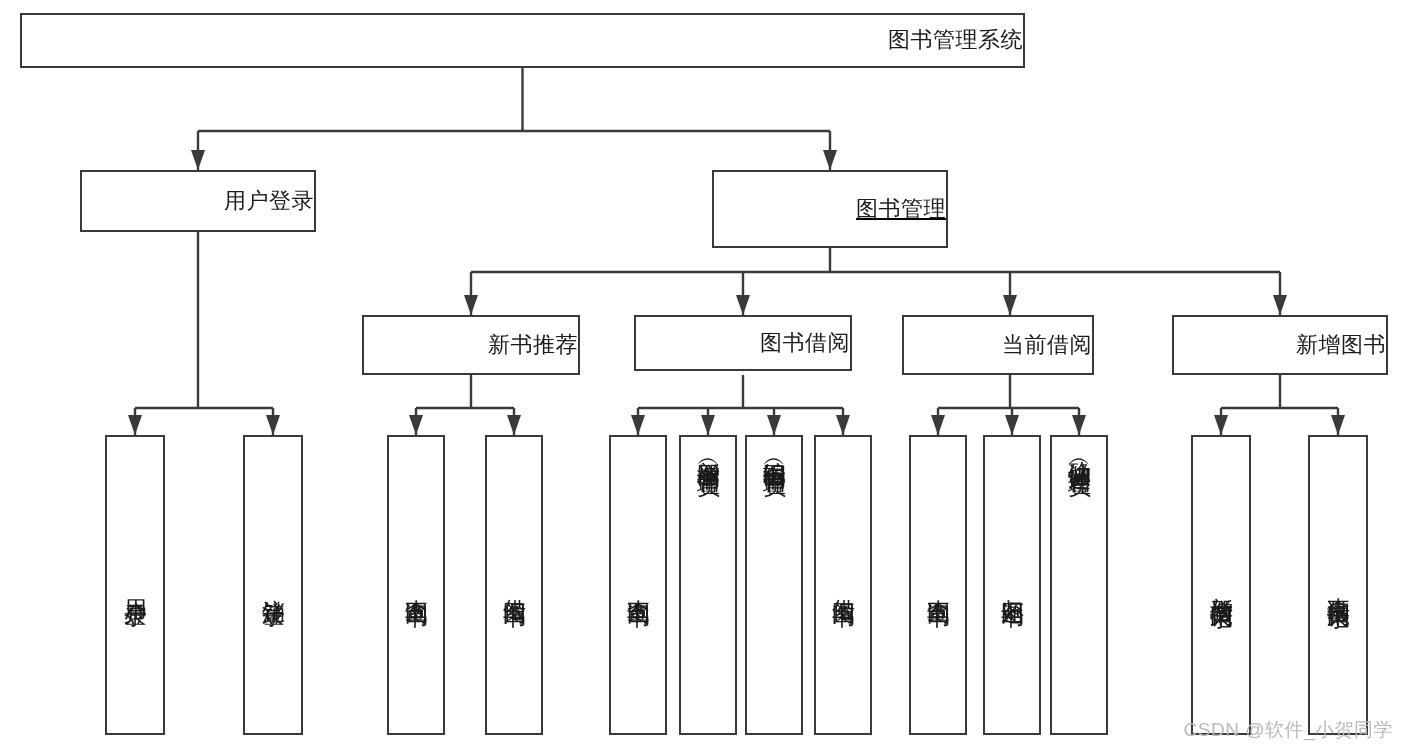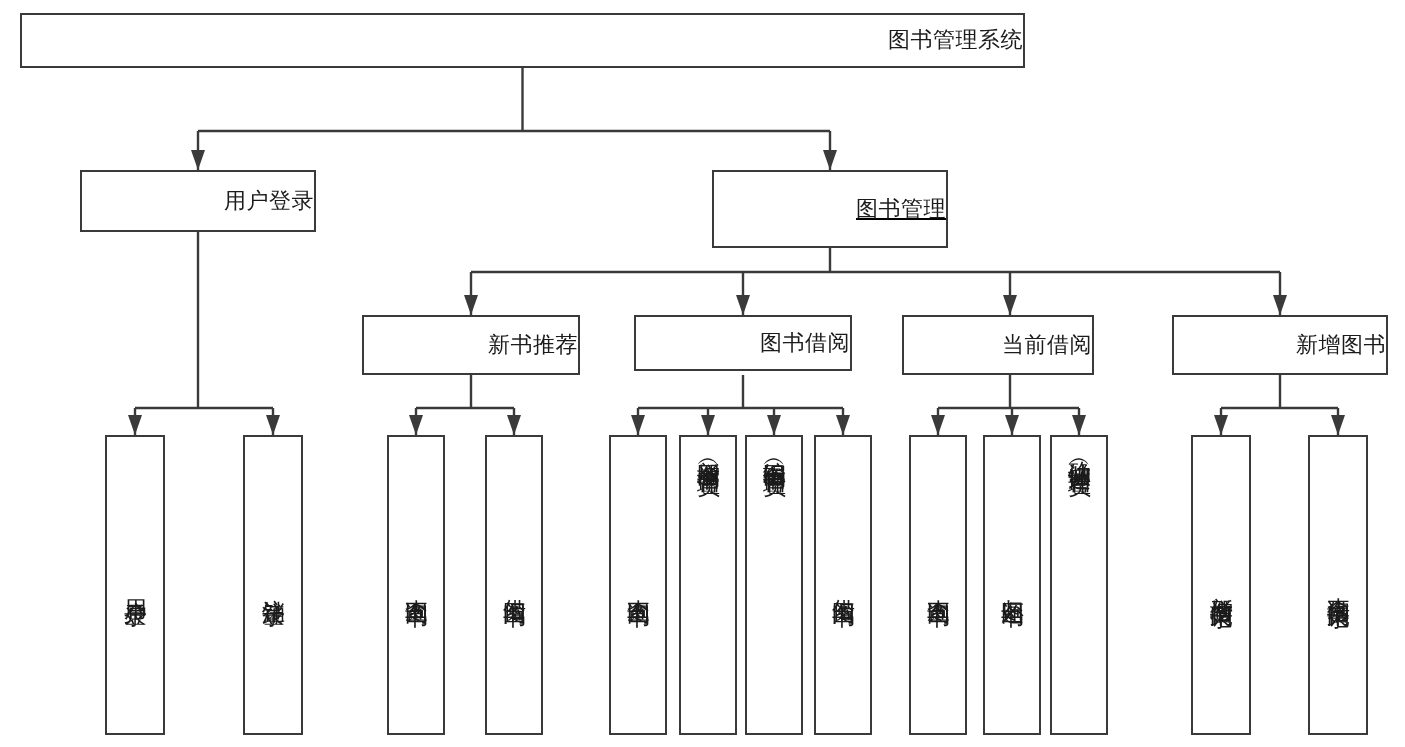--- a/index.html
+++ b/index.html
@@ -210,13 +210,14 @@
         <span class="node-label">确认归还（管理员）</span>
       </div>
       <div class="node-box node-v align-center" style="left: 1191px; top: 435px; width: 60px; height: 300px;">
         <span class="node-label">新增借阅记录</span>
       </div>
       <div class="node-box node-v align-center" style="left: 1308px; top: 435px; width: 60px; height: 300px;">
         <span class="node-label">查询借阅记录</span>
       </div>
     </div>
 
+  <div id="watermark">CSDN @软件_小贺同学</div>
 </div>
 
 </body></html>

